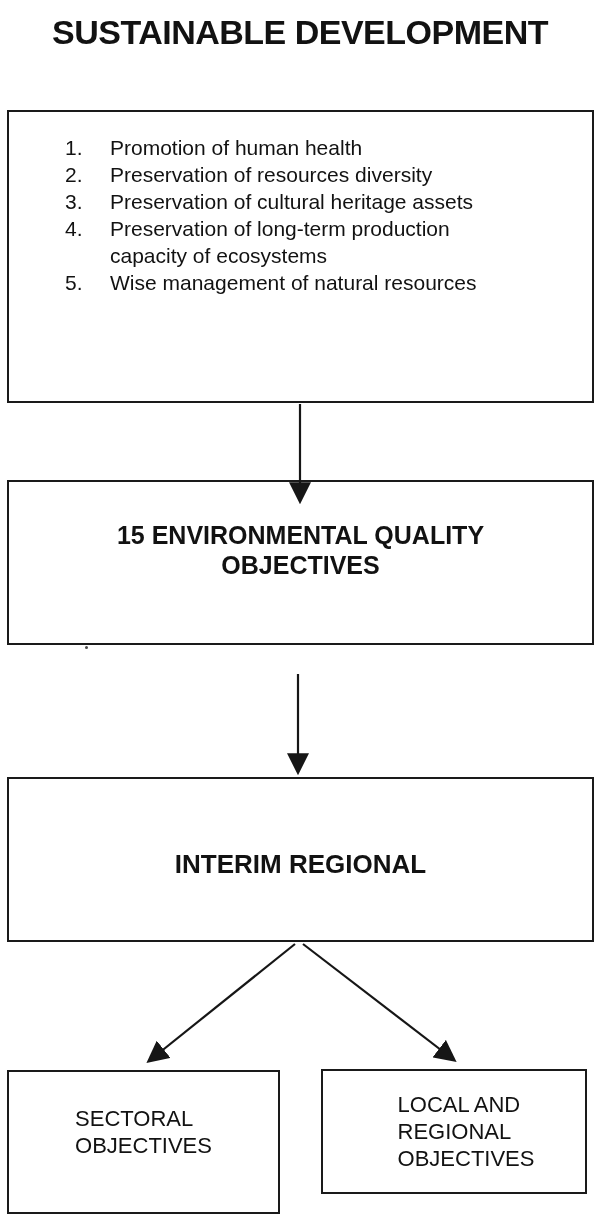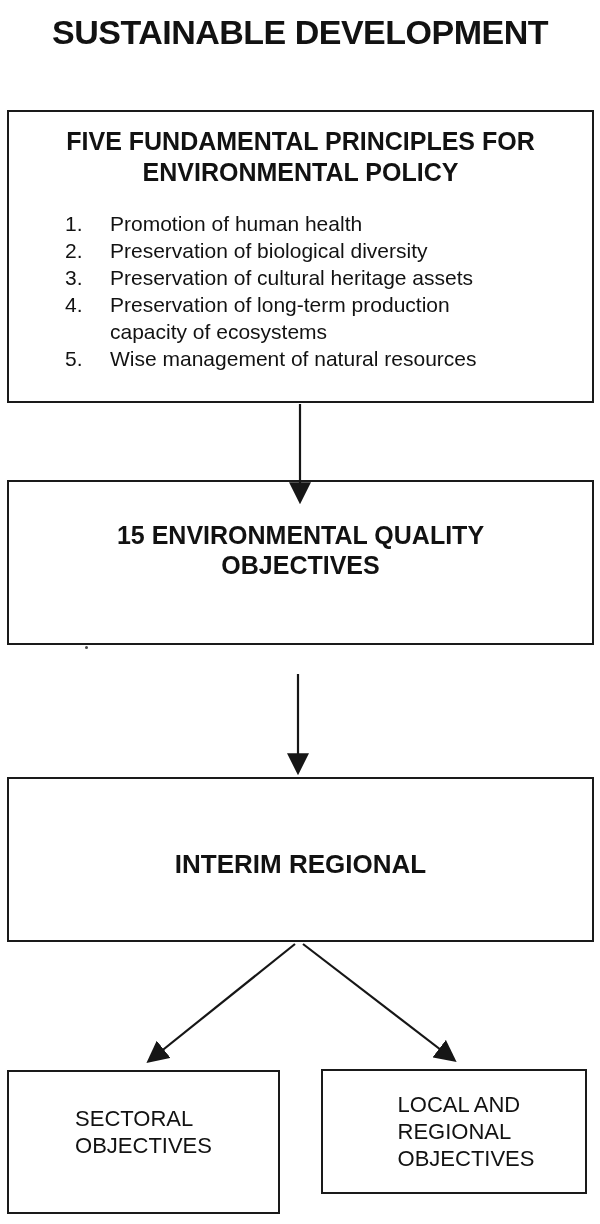--- a/index.html
+++ b/index.html
@@ -151,30 +151,28 @@
   }
 </style>
 </head>
 <body>
 
 <div class="page">
 
   <div class="title">SUSTAINABLE DEVELOPMENT</div>
 
   <div class="fbox box-principles">
-    <div class="heading">FIVE FUNDAMENTAL PRINCIPLES FOR
-ENVIRONMENTAL POLICY</div>
     <div class="plist">
       <div class="plist-row">
         <span class="pnum">1.</span>
         <span class="ptext">Promotion of human health</span>
       </div>
       <div class="plist-row">
         <span class="pnum">2.</span>
-        <span class="ptext">Preservation of biological diversity</span>
+        <span class="ptext">Preservation of resources diversity</span>
       </div>
       <div class="plist-row">
         <span class="pnum">3.</span>
         <span class="ptext">Preservation of cultural heritage assets</span>
       </div>
       <div class="plist-row">
         <span class="pnum">4.</span>
         <span class="ptext">Preservation of long-term production
 capacity of ecosystems</span>
       </div>

